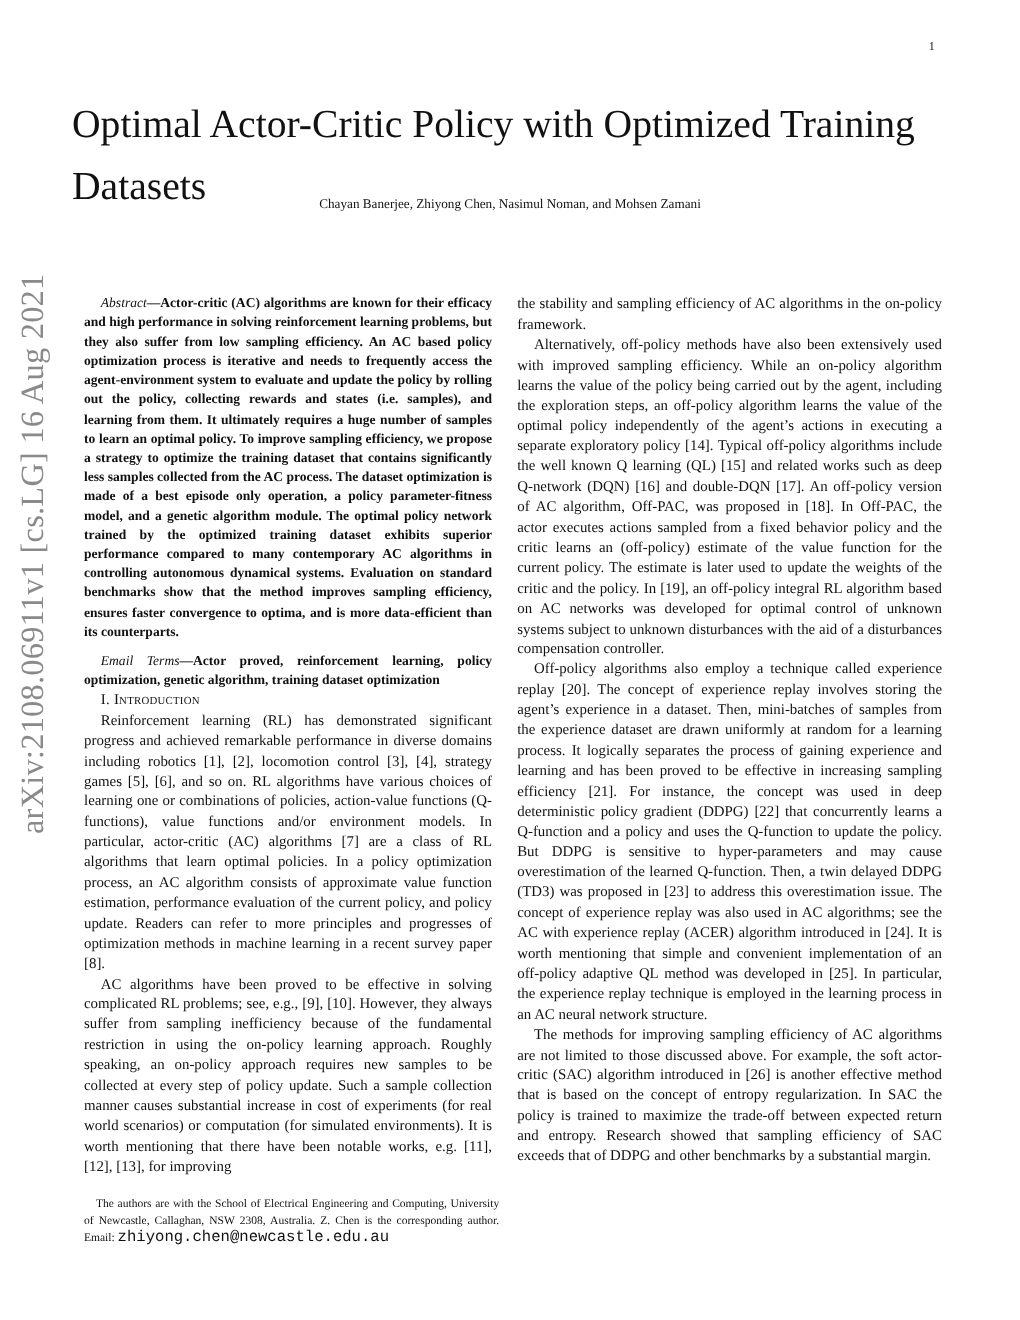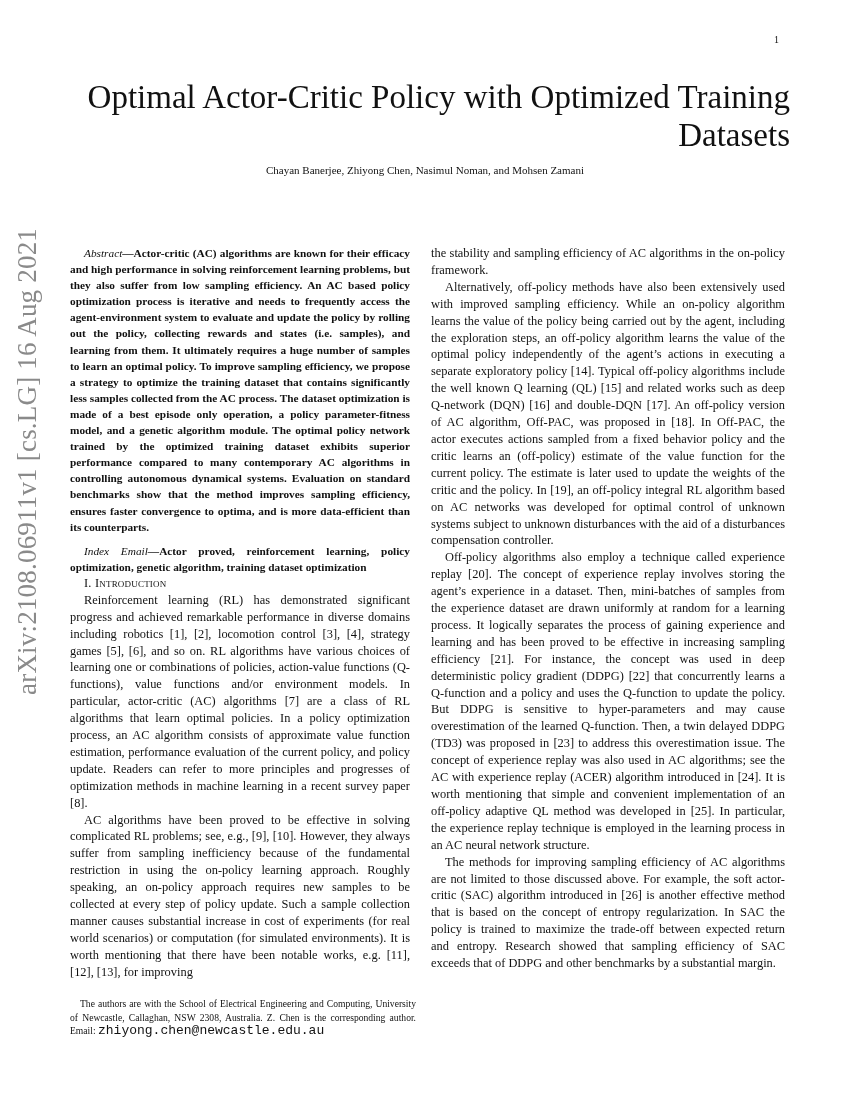--- a/index.html
+++ b/index.html
@@ -3,22 +3,22 @@
 <meta charset="utf-8">
 <style>
   html, body { margin: 0; padding: 0; }
   body {
     width: 850px; height: 1100px; position: relative; background: #ffffff;
     font-family: "Liberation Serif", "DejaVu Serif", serif; color: #111;
     overflow: hidden;
   }
   .page-number { position: absolute; top: 34px; left: 774px; font-size: 10px; }
   .title {
-    position: absolute; top: 78px; left: 60px; width: 730px; text-align: right;
-    font-size: 33px; line-height: 38px; font-weight: normal; margin: 0;
+    position: absolute; top: 78px; left: 60px; width: 730px; text-align: left;
+    font-size: 33px; line-height: 52px; font-weight: normal; margin: 0;
   }
   .authors {
     position: absolute; top: 164px; left: 60px; width: 730px; text-align: center;
     font-size: 11px;
   }
   .arxiv-stamp {
     position: absolute; left: 12px; top: 695px; transform-origin: 0 0;
     transform: rotate(-90deg); font-size: 27px; color: #8a8a8a; white-space: nowrap;
     width: 440px; letter-spacing: 0.2px;
   }
@@ -50,21 +50,21 @@
 <div class="page-number">1</div>
 
 <div class="arxiv-stamp">arXiv:2108.06911v1  [cs.LG]  16 Aug 2021</div>
 
 <h1 class="title">Optimal Actor-Critic Policy with Optimized Training Datasets</h1>
 
 <div class="authors">Chayan Banerjee, Zhiyong Chen, Nasimul Noman, and Mohsen Zamani</div>
 
 <div class="col col-left">
   <p class="abstract"><em>Abstract</em><span>—Actor-critic (AC) algorithms are known for their efficacy and high performance in solving reinforcement learning problems, but they also suffer from low sampling efficiency. An AC based policy optimization process is iterative and needs to frequently access the agent-environment system to evaluate and update the policy by rolling out the policy, collecting rewards and states (i.e. samples), and learning from them. It ultimately requires a huge number of samples to learn an optimal policy. To improve sampling efficiency, we propose a strategy to optimize the training dataset that contains significantly less samples collected from the AC process. The dataset optimization is made of a best episode only operation, a policy parameter-fitness model, and a genetic algorithm module. The optimal policy network trained by the optimized training dataset exhibits superior performance compared to many contemporary AC algorithms in controlling autonomous dynamical systems. Evaluation on standard benchmarks show that the method improves sampling efficiency, ensures faster convergence to optima, and is more data-efficient than its counterparts.</span></p>
-  <p class="index-terms"><em>Index Email</em><span>—Actor proved, reinforcement learning, policy optimization, genetic algorithm, training dataset optimization</span></p>
+  <p class="index-terms"><em>Email Terms</em><span>—Actor proved, reinforcement learning, policy optimization, genetic algorithm, training dataset optimization</span></p>
   <p class="section-heading"><span>I.</span> <span class="smallcaps">Introduction</span></p>
   <p>Reinforcement learning (RL) has demonstrated significant progress and achieved remarkable performance in diverse domains including robotics [1], [2], locomotion control [3], [4], strategy games [5], [6], and so on. RL algorithms have various choices of learning one or combinations of policies, action-value functions (Q-functions), value functions and/or environment models. In particular, actor-critic (AC) algorithms [7] are a class of RL algorithms that learn optimal policies. In a policy optimization process, an AC algorithm consists of approximate value function estimation, performance evaluation of the current policy, and policy update. Readers can refer to more principles and progresses of optimization methods in machine learning in a recent survey paper [8].</p>
   <p>AC algorithms have been proved to be effective in solving complicated RL problems; see, e.g., [9], [10]. However, they always suffer from sampling inefficiency because of the fundamental restriction in using the on-policy learning approach. Roughly speaking, an on-policy approach requires new samples to be collected at every step of policy update. Such a sample collection manner causes substantial increase in cost of experiments (for real world scenarios) or computation (for simulated environments). It is worth mentioning that there have been notable works, e.g. [11], [12], [13], for improving</p>
 </div>
 
 <div class="col col-right">
   <p style="text-indent:0">the stability and sampling efficiency of AC algorithms in the on-policy framework.</p>
   <p>Alternatively, off-policy methods have also been extensively used with improved sampling efficiency. While an on-policy algorithm learns the value of the policy being carried out by the agent, including the exploration steps, an off-policy algorithm learns the value of the optimal policy independently of the agent’s actions in executing a separate exploratory policy [14]. Typical off-policy algorithms include the well known Q learning (QL) [15] and related works such as deep Q-network (DQN) [16] and double-DQN [17]. An off-policy version of AC algorithm, Off-PAC, was proposed in [18]. In Off-PAC, the actor executes actions sampled from a fixed behavior policy and the critic learns an (off-policy) estimate of the value function for the current policy. The estimate is later used to update the weights of the critic and the policy. In [19], an off-policy integral RL algorithm based on AC networks was developed for optimal control of unknown systems subject to unknown disturbances with the aid of a disturbances compensation controller.</p>
   <p>Off-policy algorithms also employ a technique called experience replay [20]. The concept of experience replay involves storing the agent’s experience in a dataset. Then, mini-batches of samples from the experience dataset are drawn uniformly at random for a learning process. It logically separates the process of gaining experience and learning and has been proved to be effective in increasing sampling efficiency [21]. For instance, the concept was used in deep deterministic policy gradient (DDPG) [22] that concurrently learns a Q-function and a policy and uses the Q-function to update the policy. But DDPG is sensitive to hyper-parameters and may cause overestimation of the learned Q-function. Then, a twin delayed DDPG (TD3) was proposed in [23] to address this overestimation issue. The concept of experience replay was also used in AC algorithms; see the AC with experience replay (ACER) algorithm introduced in [24]. It is worth mentioning that simple and convenient implementation of an off-policy adaptive QL method was developed in [25]. In particular, the experience replay technique is employed in the learning process in an AC neural network structure.</p>
   <p>The methods for improving sampling efficiency of AC algorithms are not limited to those discussed above. For example, the soft actor-critic (SAC) algorithm introduced in [26] is another effective method that is based on the concept of entropy regularization. In SAC the policy is trained to maximize the trade-off between expected return and entropy. Research showed that sampling efficiency of SAC exceeds that of DDPG and other benchmarks by a substantial margin.</p>

